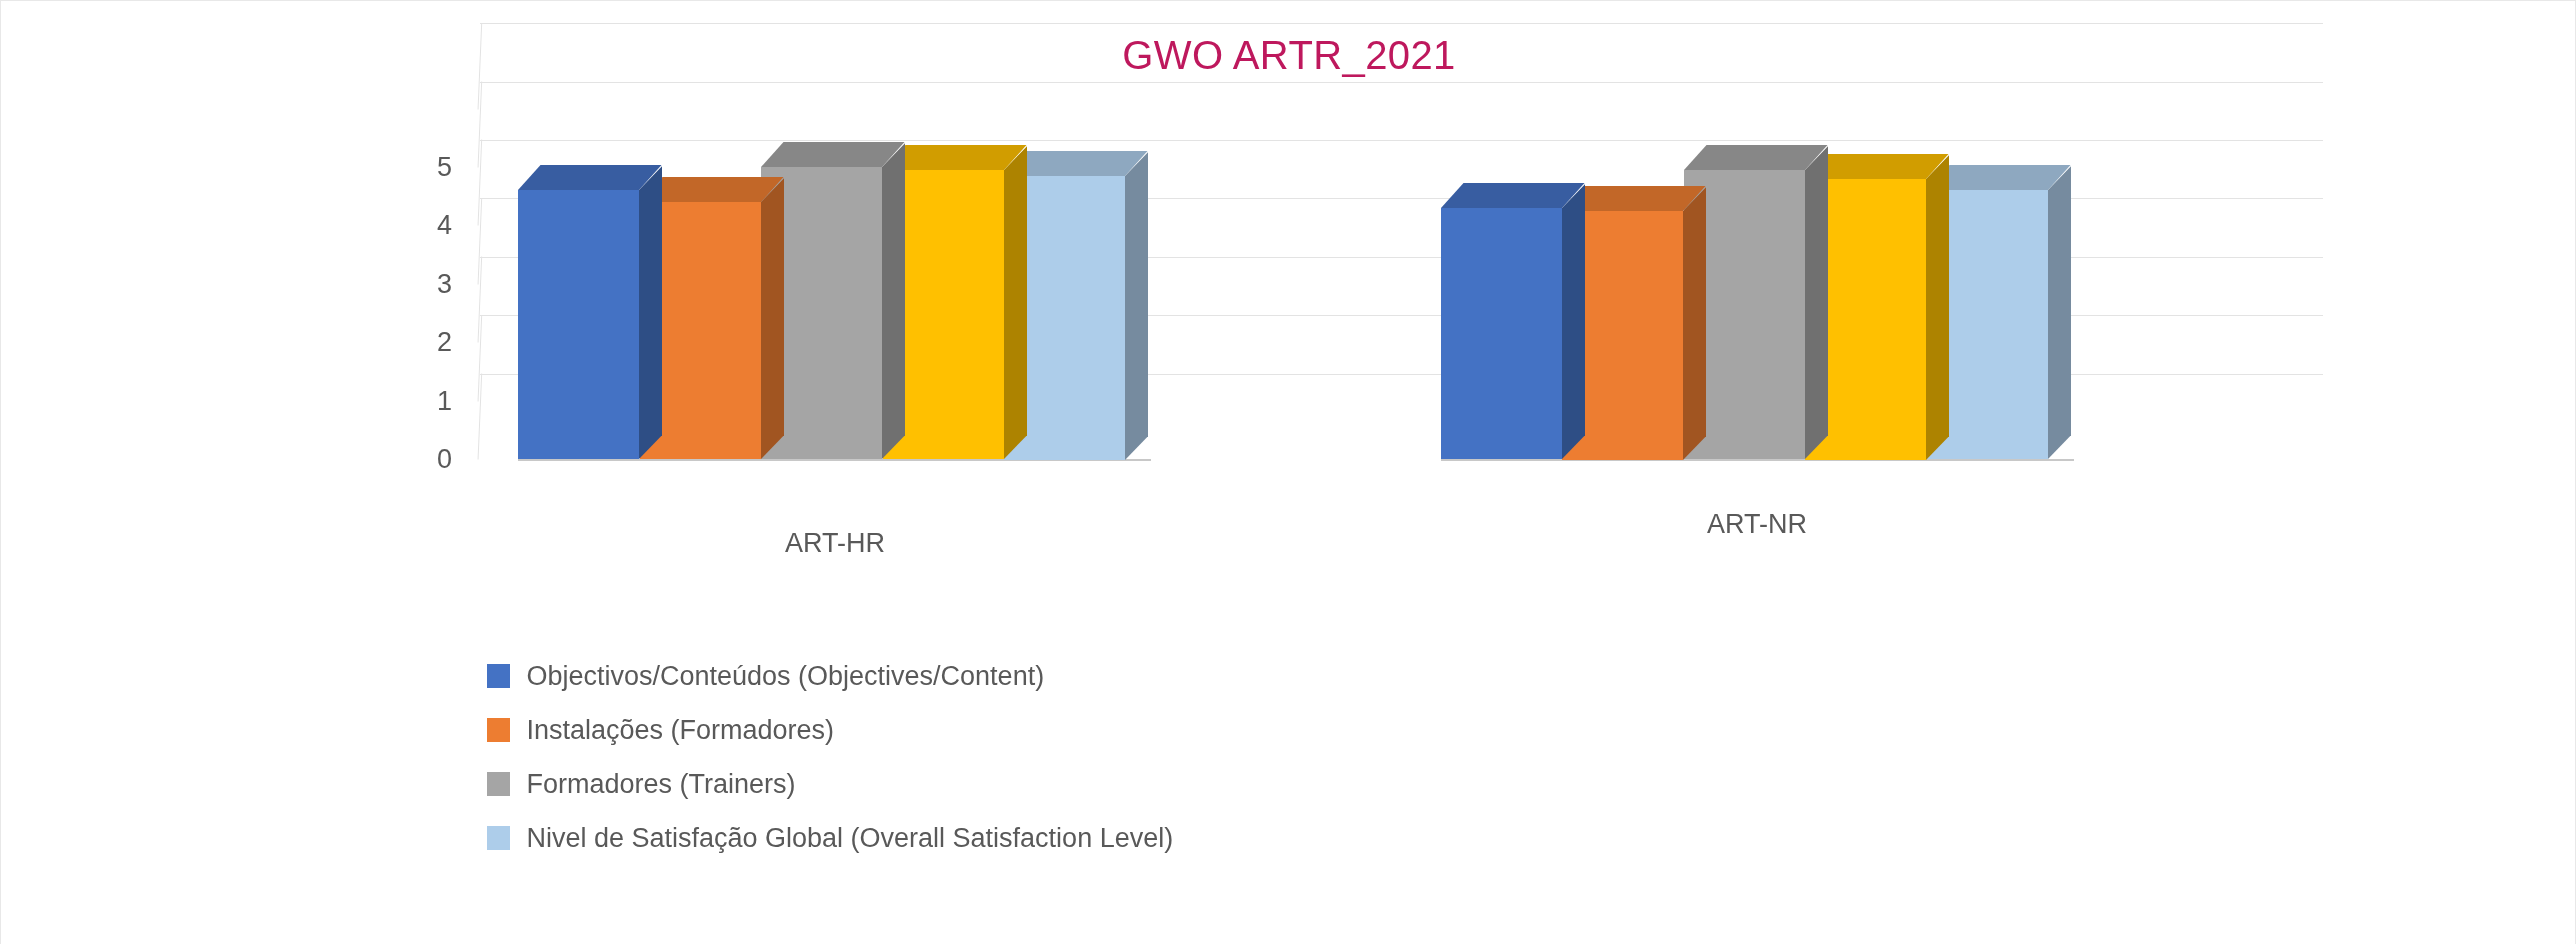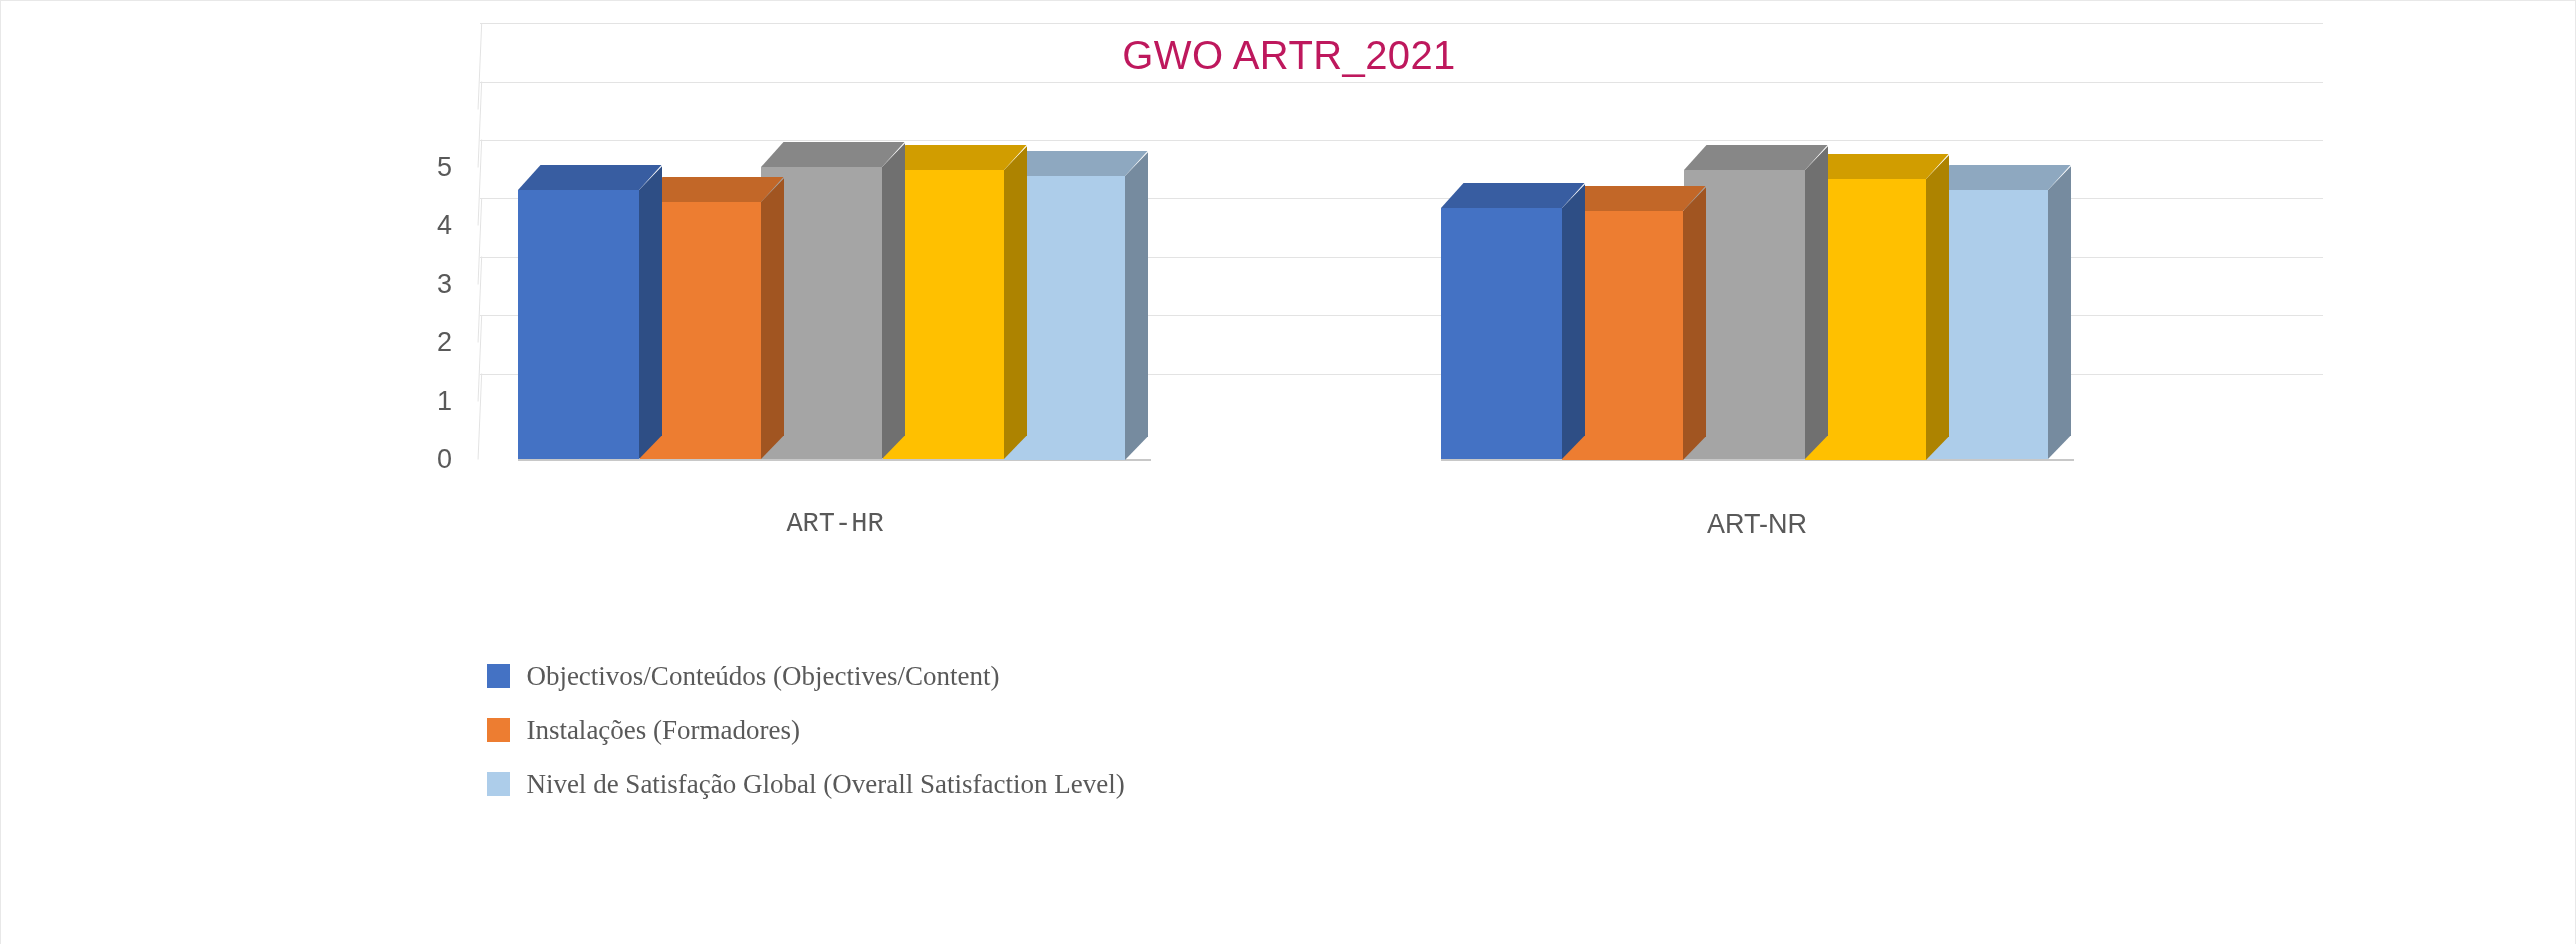--- a/index.html
+++ b/index.html
@@ -105,21 +105,20 @@
   
   #legend {
     position: absolute;
     left: 486px;
     top: 648px;
   }
   .legend-row {
     display: flex;
     align-items: center;
     height: 54px;
-    font-family: Liberation Serif, serif;
   }
   .legend-swatch {
     width: 23.4px;
     height: 23.4px;
     margin-right: 16px;
     flex: 0 0 auto;
   }
   .legend-text {
     font-size: 27px;
     color: #595959;
@@ -174,21 +173,21 @@
       <div class="bar" title="Nível de Satisfação Comparativamente a outras Formações (Satisfaction level compared to other trainings) — ART-HR: 4.95" style="left: 540px; width: 121px; height: 289px; top: 57px; z-index: 17;">
         <div class="side" style="background: rgb(173, 131, 0);"></div>
         <div class="top" style="background: rgb(209, 157, 0);"></div>
         <div class="front" style="background: rgb(255, 192, 0);"></div>
       </div>
       <div class="bar" title="Nivel de Satisfação Global (Overall Satisfaction Level) — ART-HR: 4.85" style="left: 661px; width: 121px; height: 284px; top: 63px; z-index: 16;">
         <div class="side" style="background: rgb(118, 139, 159);"></div>
         <div class="top" style="background: rgb(142, 168, 192);"></div>
         <div class="front" style="background: rgb(173, 205, 234);"></div>
       </div>
-      <div class="cat-label" style="left: 492px; top: 396px; font-family: Liberation Mono, monospace;">ART-HR</div>
+      <div class="cat-label" style="left: 492px; top: 415px;">ART-HR</div>
       <div style="position: absolute; left: 1098px; top: 346px; width: 633px; height: 1.8px; background: rgb(200, 200, 200);"></div>
       <div class="bar" title="Objectivos/Conteúdos (Objectives/Content) — ART-NR: 4.3" style="left: 1098px; width: 121px; height: 251px; top: 95px; z-index: 20;">
         <div class="side" style="background: rgb(46, 78, 133);"></div>
         <div class="top" style="background: rgb(56, 93, 161);"></div>
         <div class="front" style="background: rgb(68, 114, 196);"></div>
       </div>
       <div class="bar" title="Instalações (Facilities) — ART-NR: 4.25" style="left: 1219px; width: 121px; height: 249px; top: 98px; z-index: 19;">
         <div class="side" style="background: rgb(161, 85, 33);"></div>
         <div class="top" style="background: rgb(194, 103, 40);"></div>
         <div class="front" style="background: rgb(237, 125, 49);"></div>
@@ -215,19 +214,23 @@
 
   <div class="legend-row">
         <span class="legend-swatch" style="background: rgb(68, 114, 196);"></span>
         <span class="legend-text">Objectivos/Conteúdos (Objectives/Content)</span>
       </div>
       <div class="legend-row">
         <span class="legend-swatch" style="background: rgb(237, 125, 49);"></span>
         <span class="legend-text">Instalações (Formadores)</span>
       </div>
       <div class="legend-row">
+        <span class="legend-swatch" style="background: rgb(165, 165, 165);"></span>
+        <span class="legend-text">Formadores (Trainers)</span>
+      </div>
+      <div class="legend-row">
         <span class="legend-swatch" style="background: rgb(173, 205, 234);"></span>
         <span class="legend-text">Nivel de Satisfação Global (Overall Satisfaction Level)</span>
       </div>
     </div>
 
 </div>
 
 
 </body></html>

